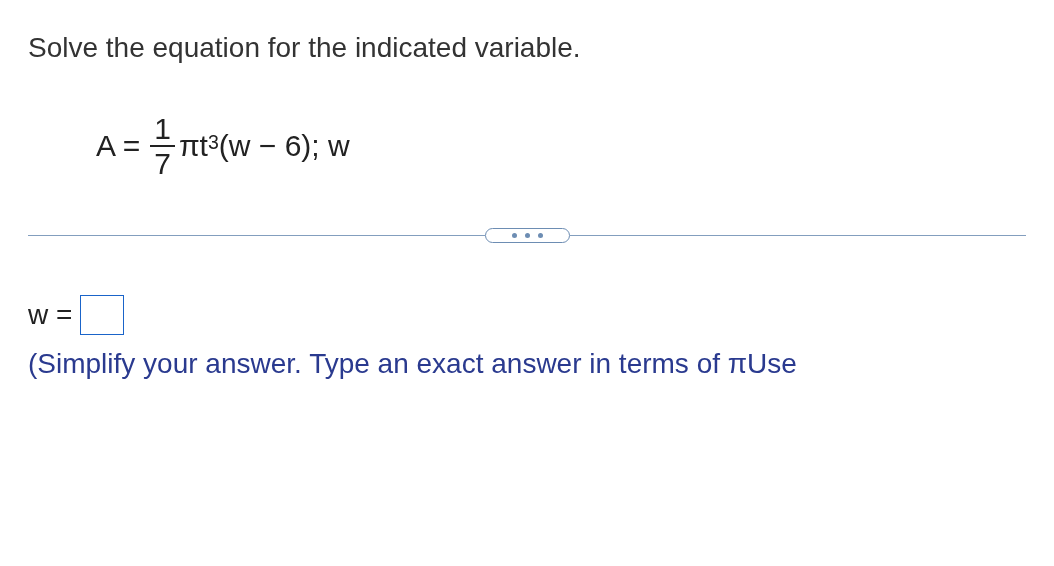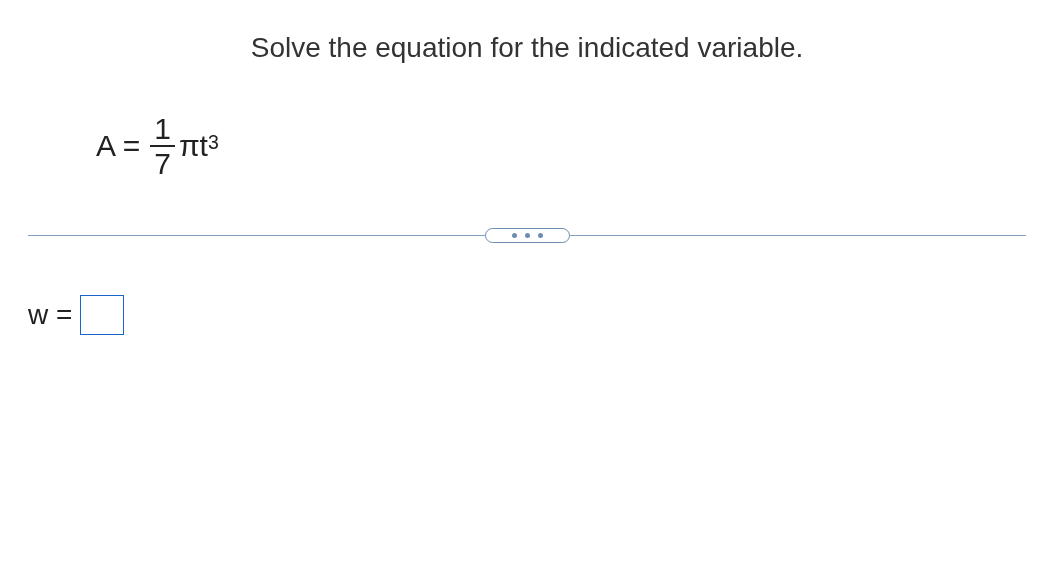--- a/index.html
+++ b/index.html
@@ -12,21 +12,20 @@
       background: #ffffff;
       width: 1054px;
       height: 566px;
       padding: 32px 28px;
       color: #333333;
     }
     .question-prompt {
       font-size: 28px;
       color: #333333;
       margin-bottom: 48px;
-      text-align: center;
     }
     .equation-block {
       font-size: 30px;
       color: #222222;
       margin-left: 68px;
       margin-bottom: 48px;
       display: flex;
       align-items: center;
       font-family: Arial, Helvetica, sans-serif;
     }
@@ -114,32 +113,33 @@
 
 <div class="equation-block">
   <span class="lhs">A =</span>
   <span class="fraction">
     <span class="num">1</span>
     <span class="den">7</span>
   </span>
   <span>π</span>
   <span>t</span>
   <span class="superscript">3</span>
+  <span>(w − 6); w</span>
 </div>
 
 <div class="divider-row">
   <div class="divider-line"></div>
   <div class="ellipsis-pill">
     <span class="dot"></span>
     <span class="dot"></span>
     <span class="dot"></span>
   </div>
   <div class="divider-line"></div>
 </div>
 
 <div class="answer-row">
   <span>w =</span>
   <input type="text" class="answer-input" value="" style="">
 </div>
 
 <div class="instructions">
-  <br>
+  <span>(Simplify your answer. Type an exact answer in terms of πUse</span><br>
 </div>
 
 </body></html>

